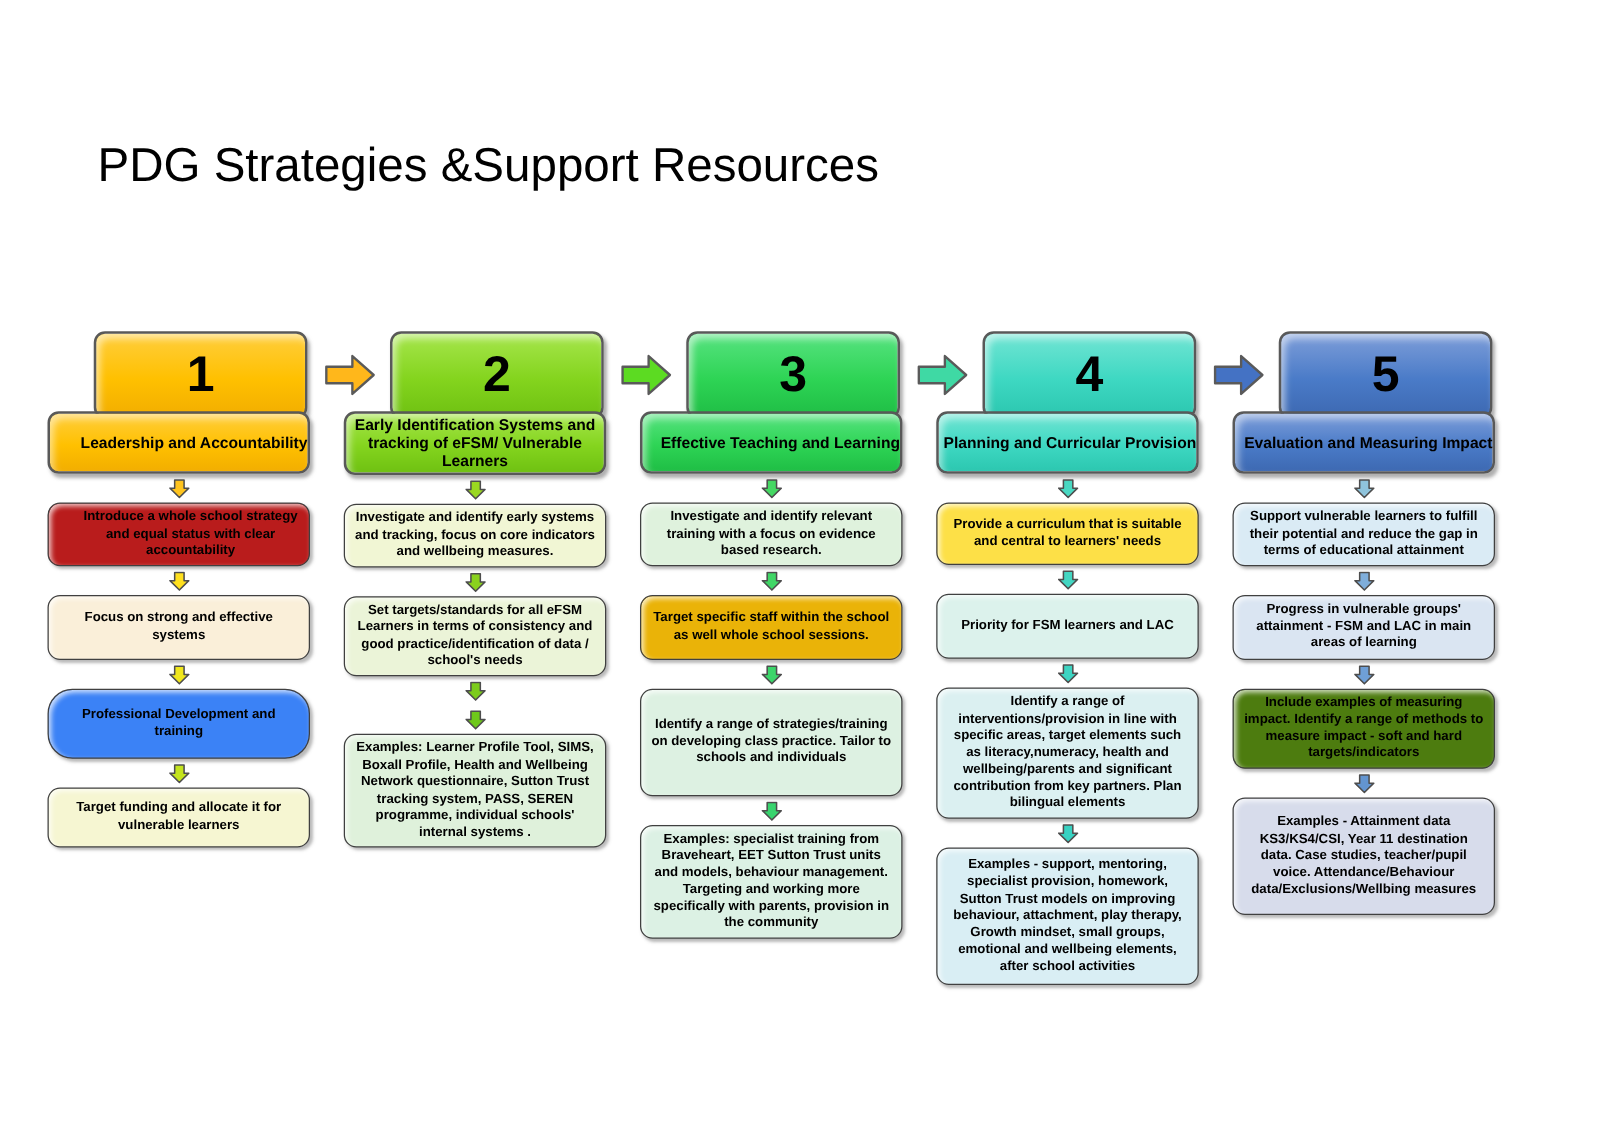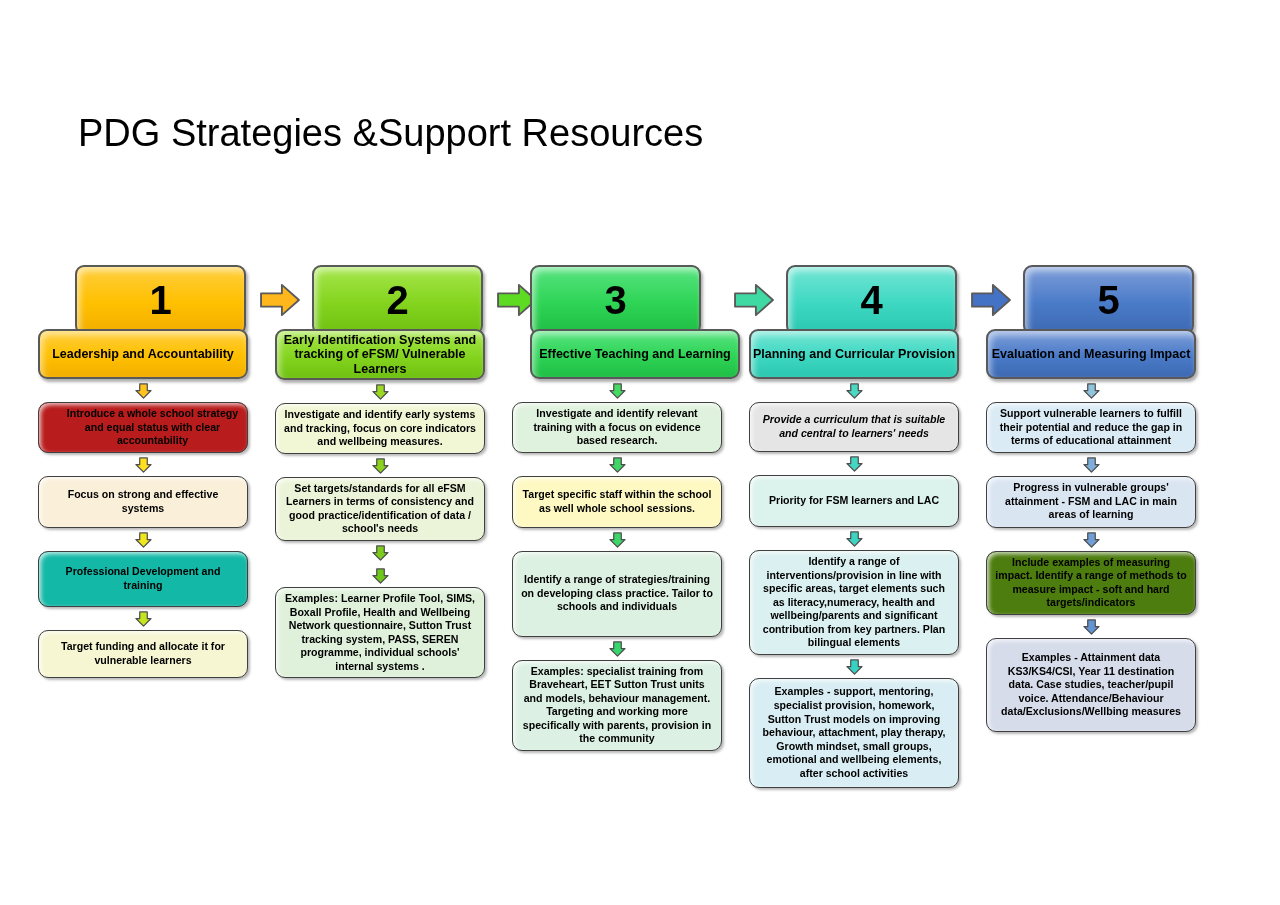--- a/index.html
+++ b/index.html
@@ -25,28 +25,28 @@
     width:171px;margin-left:37px;margin-right:2px;
     height:70px;border:2px solid #595959;border-radius:9px;
     display:flex;align-items:center;justify-content:center;
     font-size:40px;font-weight:700;
     box-shadow:2px 3px 3px rgba(110,110,110,.55), inset 3px 4px 6px rgba(255,255,255,.55);
     position:relative;z-index:1;box-sizing:border-box;
   }
   .titlebox{
     margin-top:-6px;width:100%;min-height:50px;
     border:2px solid #595959;border-radius:9px;
-    display:flex;align-items:center;justify-content:center;text-align:center;
+    display:flex;align-items:center;justify-content:flex-end;text-align:center;
     font-size:12.5px;font-weight:700;line-height:1.15;padding:2px 0;
     box-shadow:2px 3px 3px rgba(110,110,110,.55), inset 3px 4px 6px rgba(255,255,255,.5);
     position:relative;z-index:2;box-sizing:border-box;
   }
   .c1 .numbox,.c1 .titlebox{background:linear-gradient(180deg,#FFCE3D,#FFC000 55%,#F2AE00);}
   .c2 .numbox,.c2 .titlebox{background:linear-gradient(180deg,#A6E64C,#84D41E 55%,#6FC112);}
-  .c3 .numbox,.c3 .titlebox{background:linear-gradient(180deg,#57E380,#2ED455 55%,#1FBE45);margin-left:18px;}
+  .c3 .numbox,.c3 .titlebox{background:linear-gradient(180deg,#57E380,#2ED455 55%,#1FBE45);}
   .c4 .numbox,.c4 .titlebox{background:linear-gradient(180deg,#72E5D4,#3ED8C2 55%,#2CC7B0);}
   .c5 .numbox,.c5 .titlebox{background:linear-gradient(180deg,#7E9ED9,#4A7BC8 55%,#3D69B2);}
   
   .box{
     width:100%;box-sizing:border-box;
     border:1.6px solid #404040;border-radius:10px;
     display:flex;align-items:center;justify-content:center;text-align:center;
     font-size:10.6px;font-weight:700;line-height:1.28;
     padding:4px 7px;
     box-shadow:2px 2px 2.5px rgba(100,100,100,.45), inset 2px 2px 4px rgba(255,255,255,.75);
@@ -78,21 +78,21 @@
         <polygon points="6,1 14,1 14,8 18,8 10,16 2,8 6,8" stroke="#4d4d4d" stroke-width="1.3" stroke-linejoin="round" fill="#FFC41E"></polygon>
       </svg>
     <div class="box bx1" style="background: #b91c1c; padding-left: 26px;">Introduce a whole school strategy and equal status with clear accountability</div>
     <svg class="darr" width="19" height="16" viewBox="0 0 20 17">
         <polygon points="6,1 14,1 14,8 18,8 10,16 2,8 6,8" stroke="#4d4d4d" stroke-width="1.3" stroke-linejoin="round" fill="#FFE01E"></polygon>
       </svg>
     <div class="box bx2" style="background: rgb(250, 239, 217);">Focus on strong and effective systems</div>
     <svg class="darr" width="19" height="16" viewBox="0 0 20 17">
         <polygon points="6,1 14,1 14,8 18,8 10,16 2,8 6,8" stroke="#4d4d4d" stroke-width="1.3" stroke-linejoin="round" fill="#F0E71C"></polygon>
       </svg>
-    <div class="box bx3" style="background: #14b8a6;">Professional Development and training</div>
+    <div class="box bx3" style="background: #3b82f6; border-radius: 20px;">Professional Development and training</div>
     <svg class="darr" width="19" height="16" viewBox="0 0 20 17">
         <polygon points="6,1 14,1 14,8 18,8 10,16 2,8 6,8" stroke="#4d4d4d" stroke-width="1.3" stroke-linejoin="round" fill="#C4E41E"></polygon>
       </svg>
     <div class="box bx4" style="background: rgb(246, 246, 210);">Target funding and allocate  it for vulnerable learners</div>
   </div>
 
   <div class="col c2">
     <div class="numbox">
         <span>2</span>
       </div>
@@ -123,42 +123,42 @@
     <div class="titlebox">
         <span>Effective Teaching and Learning</span>
       </div>
     <svg class="darr" width="19" height="16" viewBox="0 0 20 17">
         <polygon points="6,1 14,1 14,8 18,8 10,16 2,8 6,8" stroke="#4d4d4d" stroke-width="1.3" stroke-linejoin="round" fill="#45D863"></polygon>
       </svg>
     <div class="box bx1" style="background: rgb(223, 242, 221);">Investigate and identify relevant training with a focus on evidence based research.</div>
     <svg class="darr" width="19" height="16" viewBox="0 0 20 17">
         <polygon points="6,1 14,1 14,8 18,8 10,16 2,8 6,8" stroke="#4d4d4d" stroke-width="1.3" stroke-linejoin="round" fill="#40D666"></polygon>
       </svg>
-    <div class="box bx2" style="background: #fef9c3;">Target specific staff within the school as well whole school  sessions.</div>
+    <div class="box bx2" style="background: #eab308;">Target specific staff within the school as well whole school  sessions.</div>
     <svg class="darr" width="19" height="16" viewBox="0 0 20 17">
         <polygon points="6,1 14,1 14,8 18,8 10,16 2,8 6,8" stroke="#4d4d4d" stroke-width="1.3" stroke-linejoin="round" fill="#3CD56A"></polygon>
       </svg>
     <div class="box bx3" style="background: rgb(221, 241, 226);">Identify a range of strategies/training on developing class practice. Tailor to schools and individuals</div>
     <svg class="darr" width="19" height="16" viewBox="0 0 20 17">
         <polygon points="6,1 14,1 14,8 18,8 10,16 2,8 6,8" stroke="#4d4d4d" stroke-width="1.3" stroke-linejoin="round" fill="#38D46E"></polygon>
       </svg>
     <div class="box bx4" style="background: rgb(220, 241, 228);">Examples: specialist training from Braveheart, EET Sutton Trust units and models, behaviour management. Targeting and working more specifically with parents, provision in the community</div>
   </div>
 
   <div class="col c4">
     <div class="numbox">
         <span>4</span>
       </div>
     <div class="titlebox">
         <span>Planning and Curricular Provision</span>
       </div>
     <svg class="darr" width="19" height="16" viewBox="0 0 20 17">
         <polygon points="6,1 14,1 14,8 18,8 10,16 2,8 6,8" stroke="#4d4d4d" stroke-width="1.3" stroke-linejoin="round" fill="#49D8C2"></polygon>
       </svg>
-    <div class="box bx1" style="background: #e5e5e5; font-style: italic;">Provide a curriculum that is suitable and central to learners' needs</div>
+    <div class="box bx1" style="background: #fde047;">Provide a curriculum that is suitable and central to learners' needs</div>
     <svg class="darr" width="19" height="16" viewBox="0 0 20 17">
         <polygon points="6,1 14,1 14,8 18,8 10,16 2,8 6,8" stroke="#4d4d4d" stroke-width="1.3" stroke-linejoin="round" fill="#43D6C2"></polygon>
       </svg>
     <div class="box bx2" style="background: rgb(220, 242, 236);">Priority for FSM learners  and LAC</div>
     <svg class="darr" width="19" height="16" viewBox="0 0 20 17">
         <polygon points="6,1 14,1 14,8 18,8 10,16 2,8 6,8" stroke="#4d4d4d" stroke-width="1.3" stroke-linejoin="round" fill="#3DD4C2"></polygon>
       </svg>
     <div class="box bx3" style="background: rgb(219, 240, 241);">Identify a range of interventions/provision in line with specific areas, target elements such as literacy,numeracy, health and wellbeing/parents and significant contribution from key  partners. Plan bilingual elements</div>
     <svg class="darr" width="19" height="16" viewBox="0 0 20 17">
         <polygon points="6,1 14,1 14,8 18,8 10,16 2,8 6,8" stroke="#4d4d4d" stroke-width="1.3" stroke-linejoin="round" fill="#38D2C2"></polygon>

